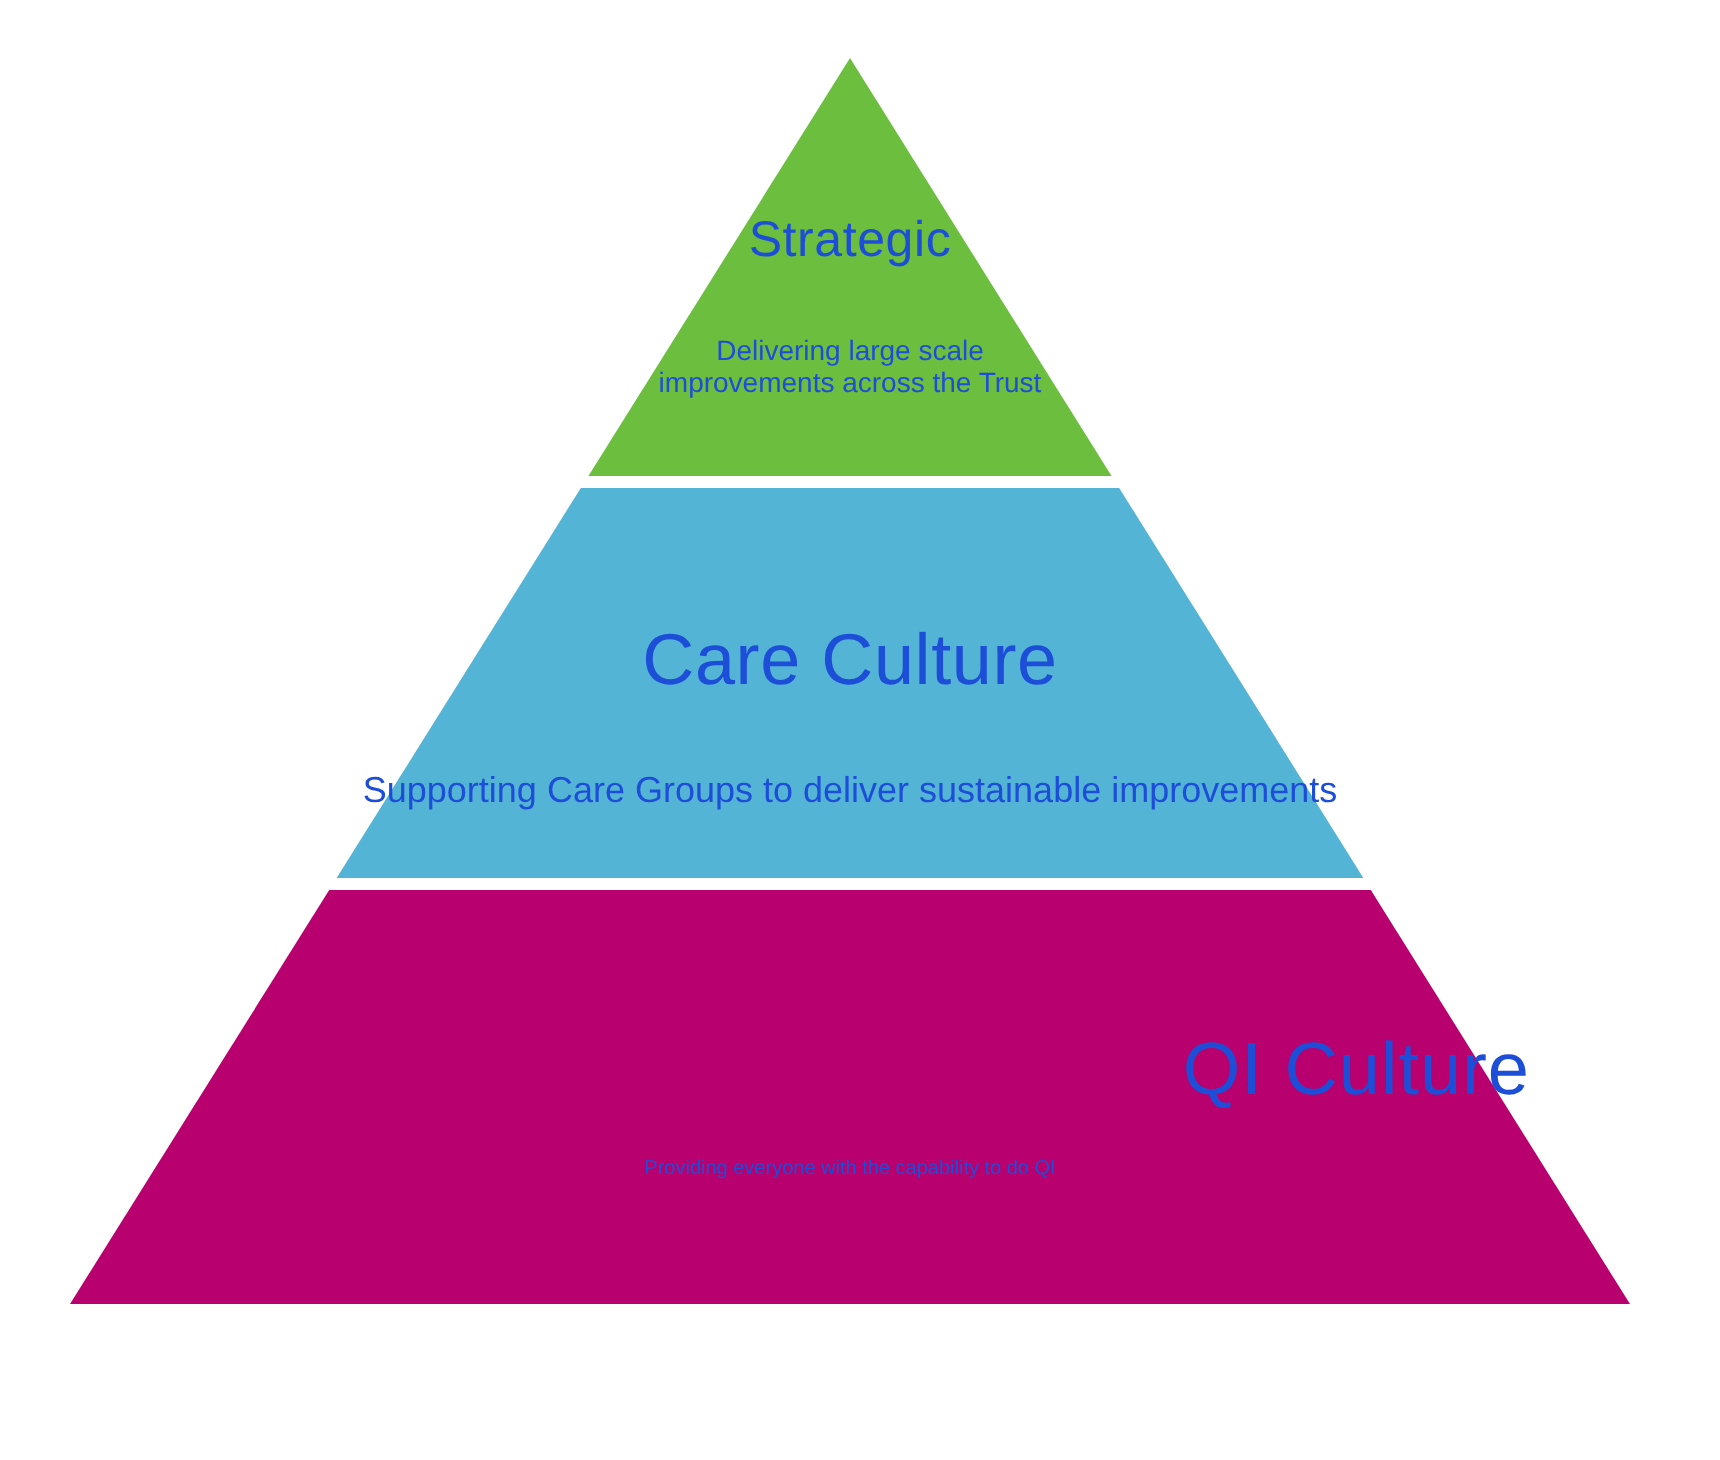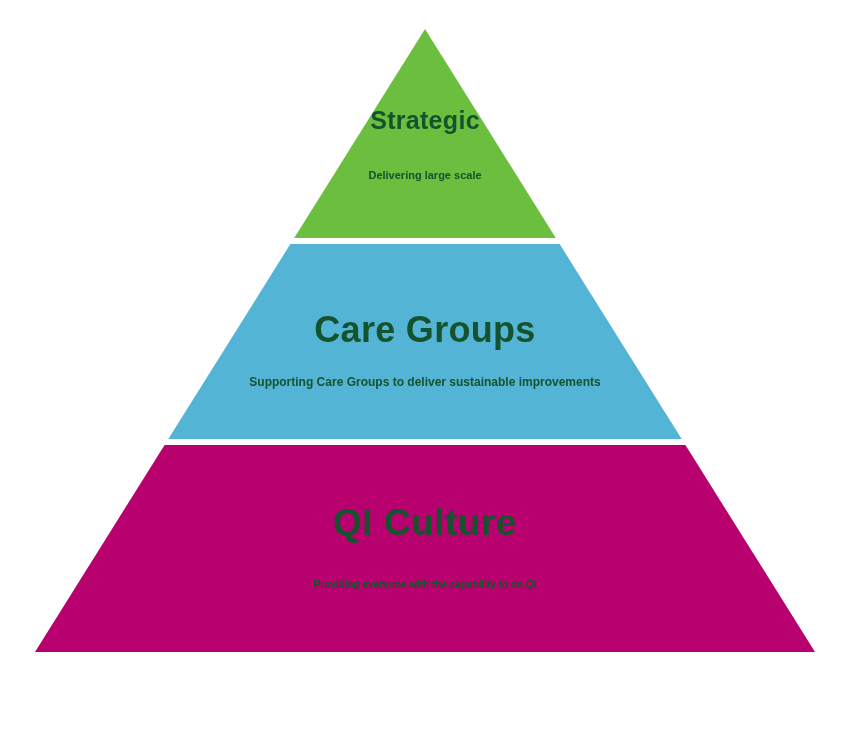--- a/index.html
+++ b/index.html
@@ -19,51 +19,52 @@
     position: absolute;
     left: 0;
     top: 0;
   }
   .tier-text {
     position: absolute;
     left: 425px;
     width: 680px;
     margin-left: -340px;
     text-align: center;
-    color: #14532d;
-    font-weight: bold;
+    color: #1d4ed8;
+    font-weight: normal;
     pointer-events: none;
   }
   .heading-small {
     top: 105px;
     font-size: 25px;
     line-height: 30px;
     letter-spacing: 0.3px;
   }
   .subtext-1 {
     top: 167px;
-    font-size: 11px;
+    font-size: 14px;
     line-height: 16px;
   }
   .heading-mid {
     top: 312px;
     font-size: 36px;
     line-height: 36px;
     letter-spacing: 0.3px;
   }
   .subtext-2 {
-    top: 373px;
-    font-size: 12px;
+    top: 386px;
+    font-size: 18px;
     line-height: 18px;
   }
   .heading-big {
-    top: 504px;
+    top: 516px;
     font-size: 37px;
     line-height: 38px;
     letter-spacing: 0.5px;
+    text-align: right;
   }
   .subtext-3 {
     top: 576px;
     font-size: 10px;
     line-height: 18px;
   }
 </style>
 </head>
 <body>
 
@@ -74,23 +75,24 @@
     <polygon points="290.4,244 559.6,244 681.7,439 168.3,439" fill="#54B4D6"></polygon>
     <polygon points="164.6,445 685.4,445 815,652 35,652" fill="#B8006E"></polygon>
   </svg>
 
   <div class="tier-text heading-small">
     <div>Strategic</div>
   </div>
 
   <div class="tier-text subtext-1">
     <div>Delivering large scale</div>
+    <div>improvements across the Trust</div>
   </div>
 
-  <div class="tier-text heading-mid">Care Groups</div>
+  <div class="tier-text heading-mid">Care Culture</div>
 
   <div class="tier-text subtext-2">Supporting Care Groups to deliver sustainable improvements</div>
 
   <div class="tier-text heading-big">QI Culture</div>
 
   <div class="tier-text subtext-3">Providing everyone with the capability to do QI</div>
 
 </div>
 
 </body></html>

